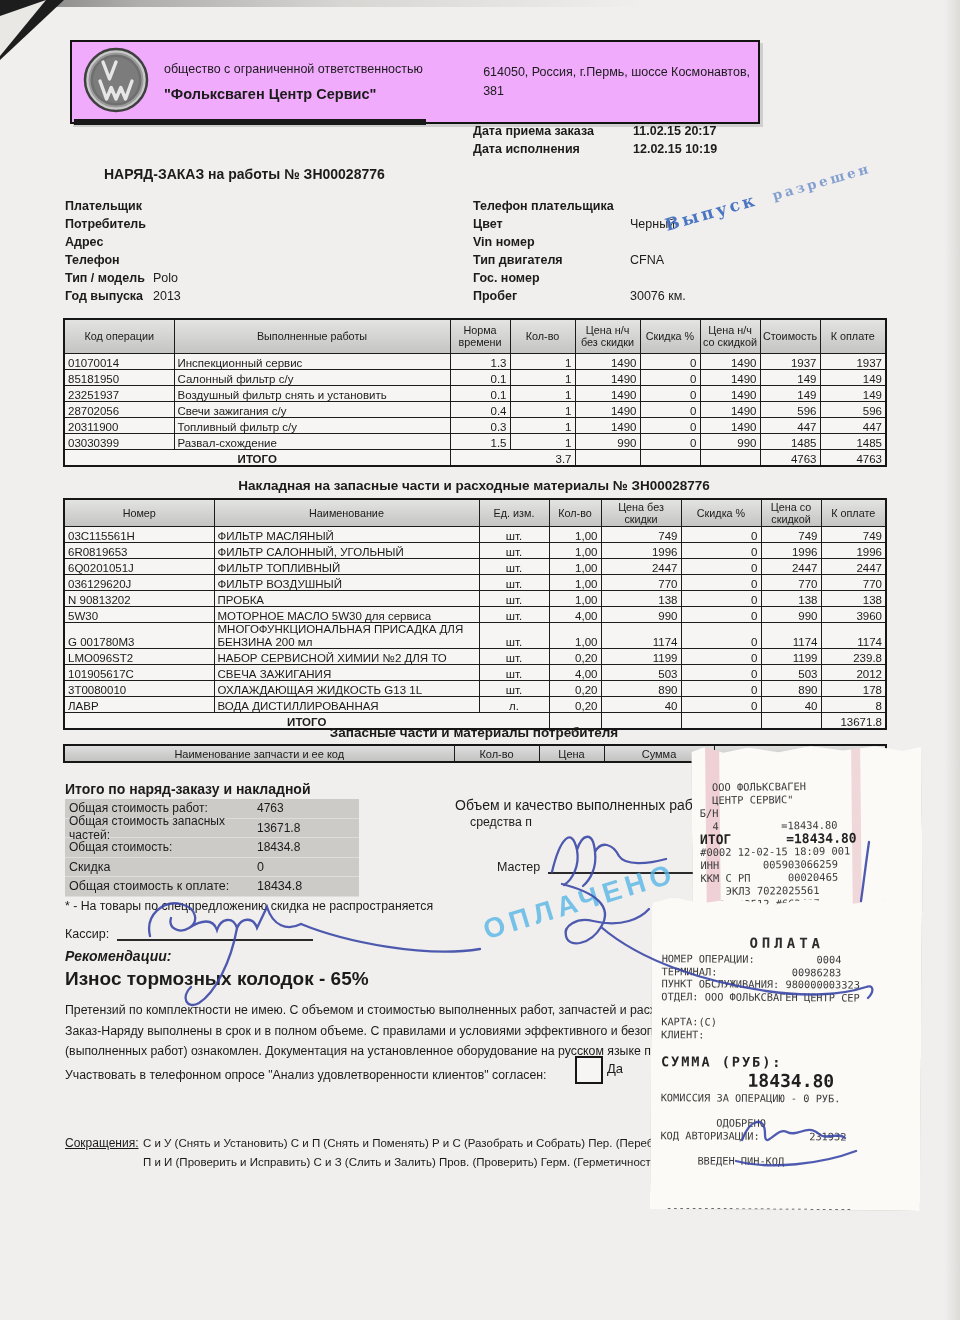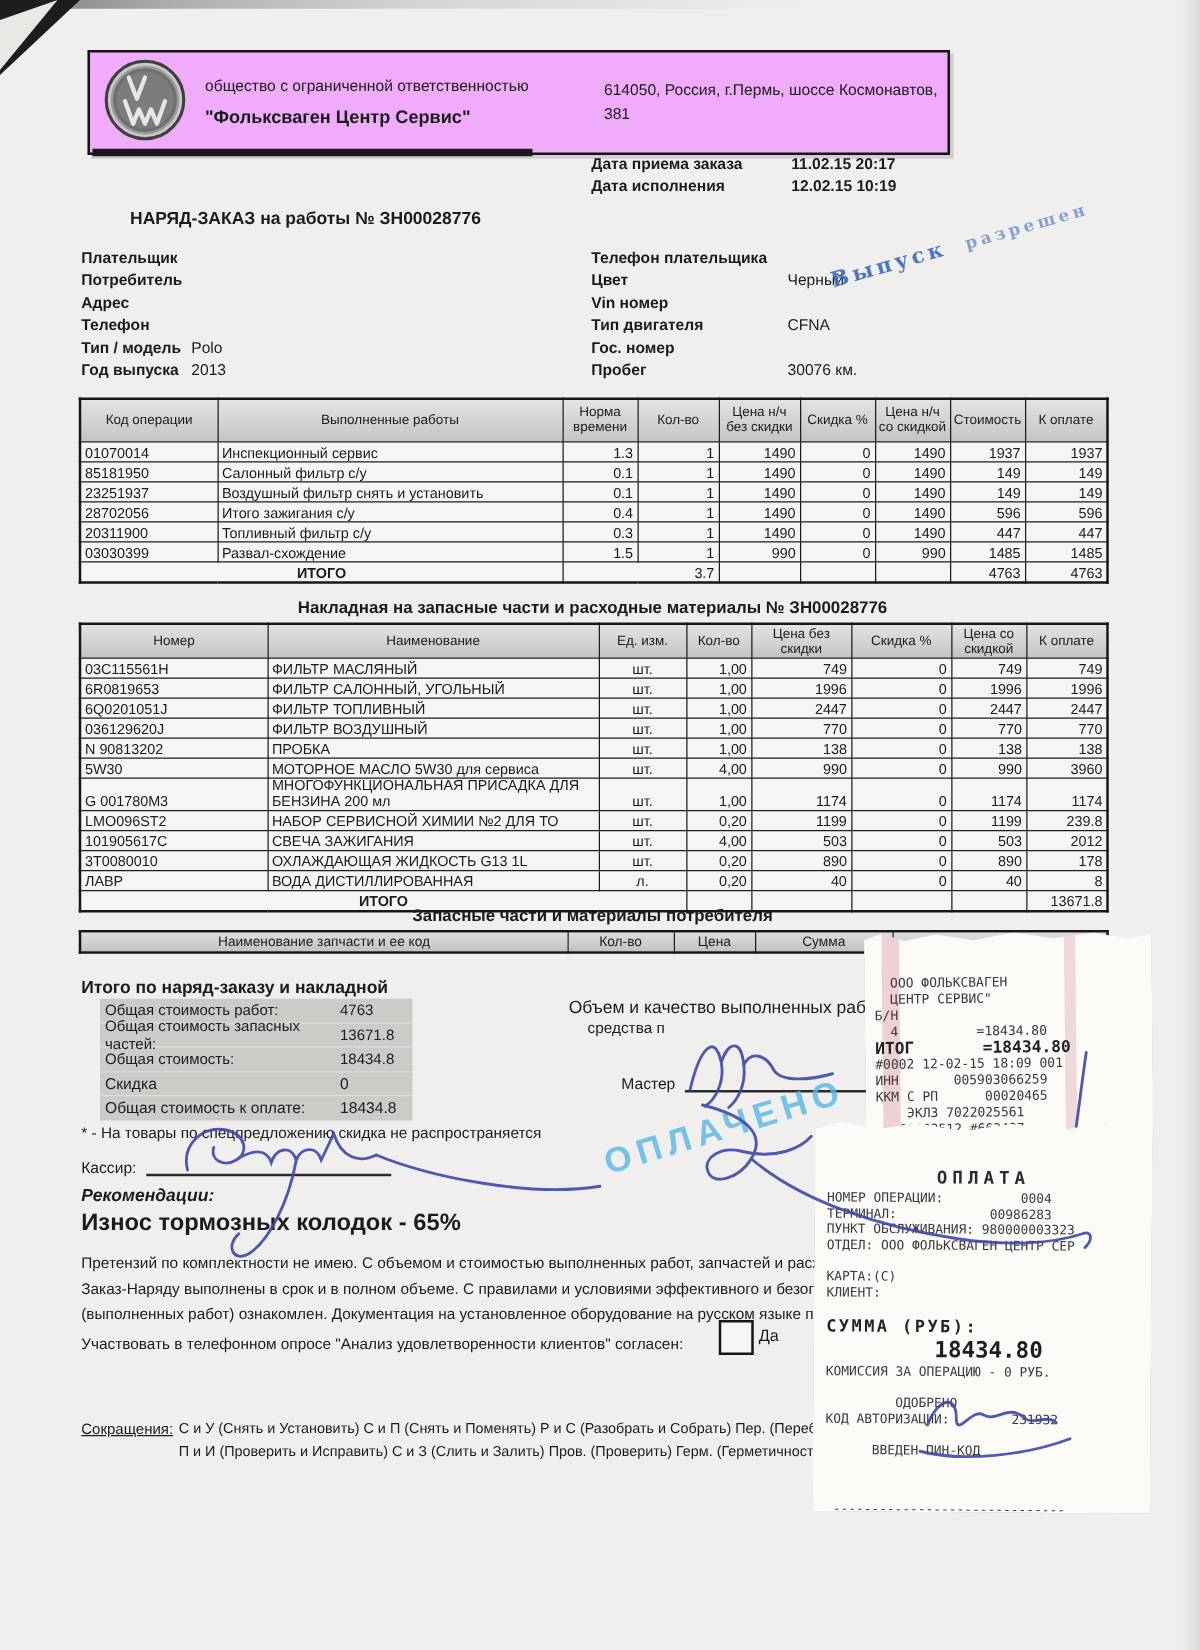--- a/index.html
+++ b/index.html
@@ -59,21 +59,21 @@
   #works-table thead tr{height:34px;}
   #parts-table{left:63px;top:498px;width:822px;}
   #parts-table thead tr{height:18px;}
   #parts-table tbody td:nth-child(2){white-space:normal;line-height:12.5px;}
   .tbl-title{position:absolute;width:822px;left:63px;text-align:center;font-weight:bold;font-size:13.5px;}
   #parts-title{top:478px;} #consumer-title{top:725px;}
   #consumer-bar{left:63px;top:744px;width:822px;}
   #consumer-bar td{background:linear-gradient(#dedede,#c2c2c1);font-size:11px;text-align:center;height:15px;vertical-align:middle;}
 
   .totals-title{position:absolute;left:65px;top:781px;font-size:14px;font-weight:bold;}
-  .totals-box{position:absolute;left:80px;top:799px;width:250px;background:#cccbc8;font-size:12px;}
+  .totals-box{position:absolute;left:65px;top:799px;width:294px;background:#cccbc8;font-size:12px;}
   .totals-box .trow{display:flex;height:18.5px;align-items:center;padding-left:4px;border-bottom:1px solid rgba(255,255,255,.35);}
   .totals-box .tlabel{width:188px;flex:none;}
   .totals-box .trow.bold{font-weight:normal;font-size:12.5px;}
 
   .acc-line1{position:absolute;left:455px;top:797px;font-size:14px;}
   .acc-line2{position:absolute;left:470px;top:815px;font-size:12.3px;}
   .master-line{position:absolute;left:497px;top:858px;font-size:12.5px;}
   .sigline{display:inline-block;border-bottom:2px solid #2a2a2a;height:14px;vertical-align:bottom;margin-left:8px;}
 
   .spec-note{position:absolute;left:65px;top:899px;font-size:12.3px;}
@@ -266,21 +266,21 @@
           <td class="ar">0.1</td>
           <td class="ar">1</td>
           <td class="ar">1490</td>
           <td class="ar">0</td>
           <td class="ar">1490</td>
           <td class="ar">149</td>
           <td class="ar">149</td>
         </tr>
         <tr>
           <td class="al">28702056</td>
-          <td class="al">Итого зажигания с/у</td>
+          <td class="al">Свечи зажигания с/у</td>
           <td class="ar">0.4</td>
           <td class="ar">1</td>
           <td class="ar">1490</td>
           <td class="ar">0</td>
           <td class="ar">1490</td>
           <td class="ar">596</td>
           <td class="ar">596</td>
         </tr>
         <tr>
           <td class="al">20311900</td>

